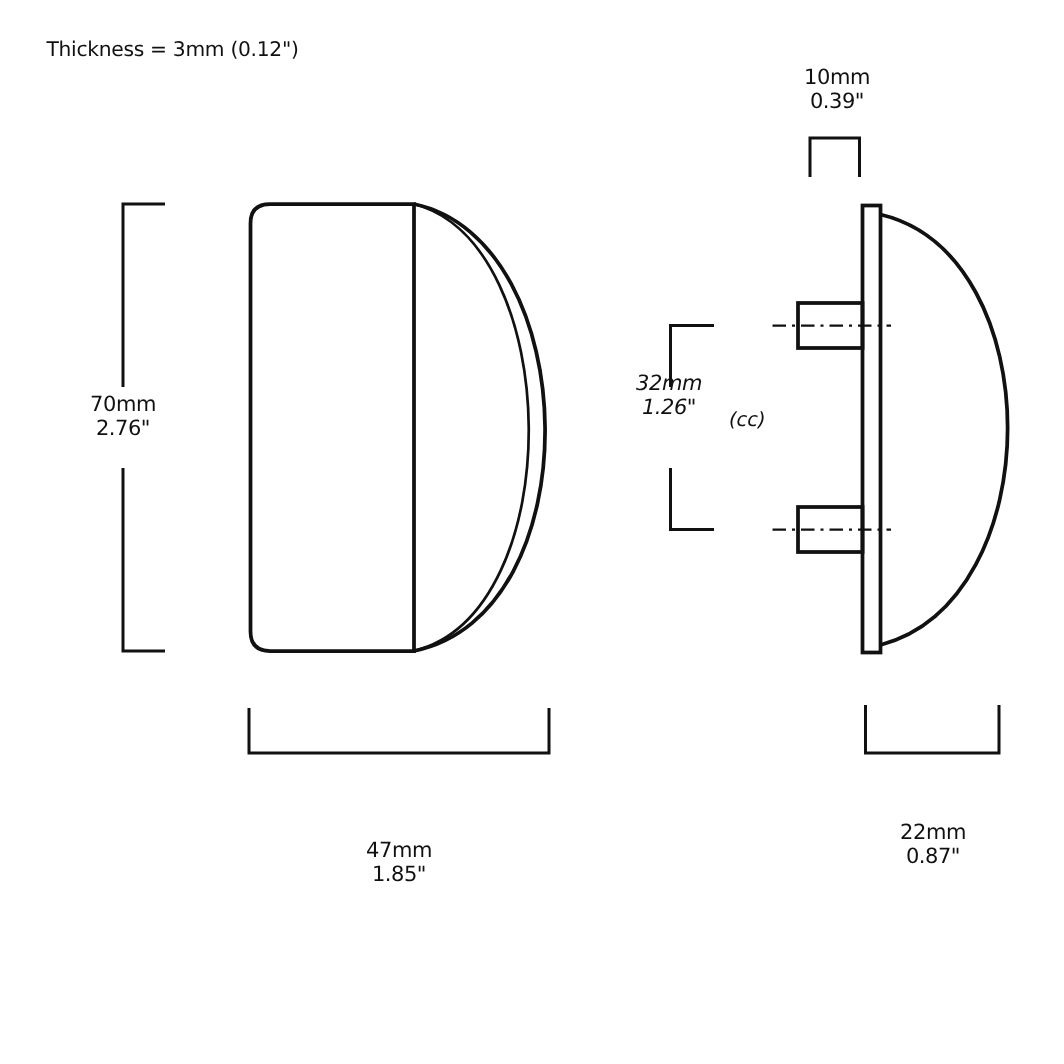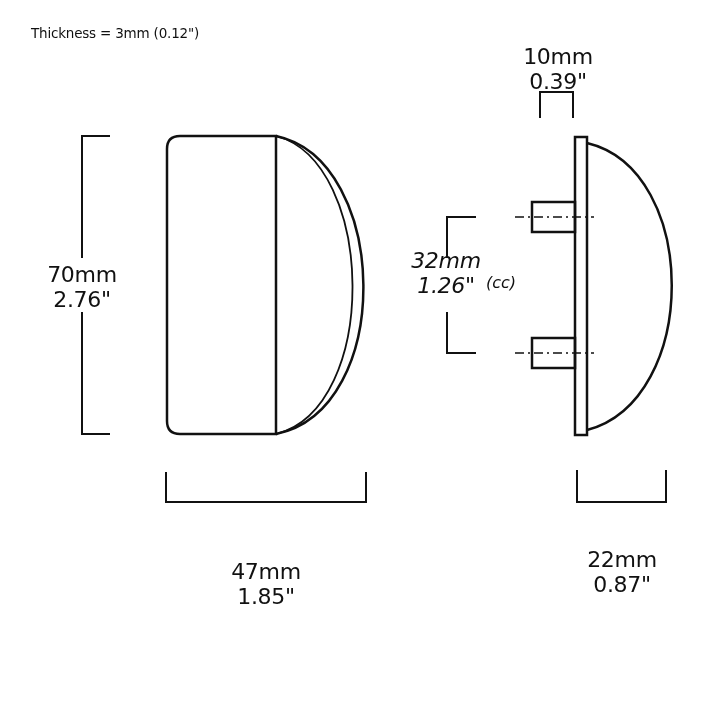--- a/index.html
+++ b/index.html
@@ -1,21 +1,21 @@
 <!DOCTYPE html>
 <html><head>
 <meta charset="utf-8">
 <style>
   html, body { margin: 0; padding: 0; background: #ffffff; }
   body { width: 709px; height: 709px; position: relative; overflow: hidden; font-family: "DejaVu Sans", sans-serif; color: #111; }
   svg.drawing { position: absolute; left: 0; top: 0; }
   .lbl { position: absolute; text-align: center; line-height: 1.15; white-space: nowrap; color: #111; }
   .lbl span { display: block; }
   .title { position: absolute; left: 31px; top: 25px; font-size: 13.5px; letter-spacing: -0.2px; }
-  .dim { font-size: 22px; letter-spacing: -0.3px; }
+  .dim { font-size: 14px; letter-spacing: -0.3px; }
   .italic { font-style: italic; }
 </style>
 </head>
 <body>
 
 <div class="title">Thickness = 3mm (0.12")</div>
 
 <svg class="drawing" width="709" height="709" viewBox="0 0 709 709">
 
   <g stroke="#111" stroke-width="2" fill="none">
@@ -67,13 +67,13 @@
 
 <div class="lbl dim" style="left:518px; top:44px; width:80px;">
   <span>10mm</span>
   <span>0.39"</span>
 </div>
 
 <div class="lbl dim italic" style="left:404px; top:248px; width:84px;">
   <span>32mm</span>
   <span>1.26"</span>
 </div>
-<div class="lbl italic" style="left:486px; top:274px; font-size:16px;font-style:italic;">(cc)</div>
+<div class="lbl italic" style="left:486px; top:274px; font-size:13px;font-style:italic;">(cc)</div>
 
 </body></html>

